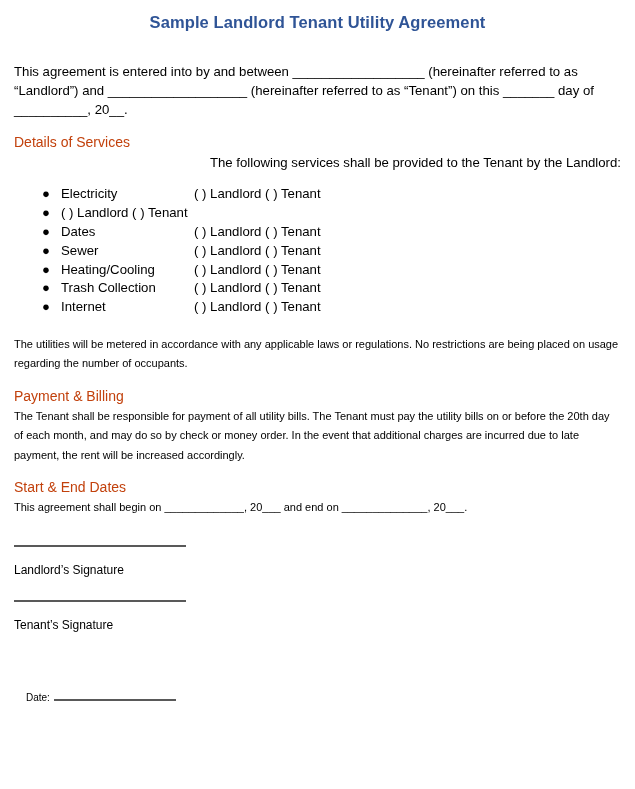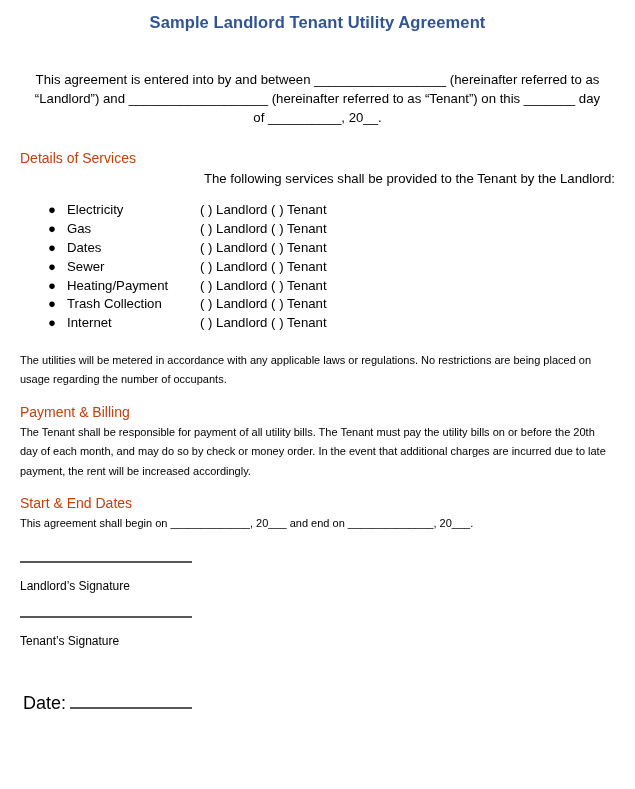--- a/index.html
+++ b/index.html
@@ -13,38 +13,38 @@
     font-family: "Liberation Sans", sans-serif;
     color: #000000;
     overflow: hidden;
   }
   .page {
     position: relative;
     width: 635px;
     height: 789px;
     background: #ffffff;
     box-sizing: border-box;
-    padding: 0 20px;
+    padding: 0 14px;
   }
   .doc-title {
     text-align: center;
     color: #2F5496;
     font-size: 16.5px;
     font-weight: bold;
     letter-spacing: 0.1px;
     margin: 0;
     padding-top: 12px;
     line-height: 1.25;
   }
   .intro {
-    margin: 8px;
+    margin: 0;
     padding-top: 29px;
     font-size: 13.2px;
     line-height: 19.4px;
-    text-align: center;
+    text-align: left;
   }
   .section-heading {
     color: #c2410c;
     font-size: 14px;
     font-weight: normal;
     margin: 0;
     line-height: 1.3;
   }
   .heading-services { padding-top: 13px; }
   .heading-payment  { padding-top: 13px; }
@@ -112,23 +112,23 @@
     margin: 0;
   }
   .sig-label {
     margin: 0;
     padding-top: 14px;
     font-size: 12px;
     line-height: 19.4px;
   }
   .sig-block-second { padding-top: 20px; }
   .date-line {
-    margin: 3px;
+    margin: 12px;
     padding-top: 39px;
-    font-size: 18px;
+    font-size: 10px;
     line-height: 19.4px;
     display: flex;
     align-items: baseline;
   }
   .date-rule {
     display: inline-block;
     width: 122px;
     border-bottom: 2px solid #595959;
     margin-left: 4px;
     height: 12px;
@@ -148,36 +148,35 @@
   <p class="lead">The following services shall be provided to the Tenant by the Landlord:</p>
 
   <ul class="services-list">
     <li class="service-row">
       <span class="service-bullet">●</span>
       <span class="service-name">Electricity</span>
       <span class="service-options">( ) Landlord ( ) Tenant</span>
     </li>
     <li class="service-row">
       <span class="service-bullet">●</span>
-      <span class="service-name">Gas</span>
       <span class="service-options">( ) Landlord ( ) Tenant</span>
     </li>
     <li class="service-row">
       <span class="service-bullet">●</span>
       <span class="service-name">Dates</span>
       <span class="service-options">( ) Landlord ( ) Tenant</span>
     </li>
     <li class="service-row">
       <span class="service-bullet">●</span>
       <span class="service-name">Sewer</span>
       <span class="service-options">( ) Landlord ( ) Tenant</span>
     </li>
     <li class="service-row">
       <span class="service-bullet">●</span>
-      <span class="service-name">Heating/Payment</span>
+      <span class="service-name">Heating/Cooling</span>
       <span class="service-options">( ) Landlord ( ) Tenant</span>
     </li>
     <li class="service-row">
       <span class="service-bullet">●</span>
       <span class="service-name">Trash Collection</span>
       <span class="service-options">( ) Landlord ( ) Tenant</span>
     </li>
     <li class="service-row">
       <span class="service-bullet">●</span>
       <span class="service-name">Internet</span>

